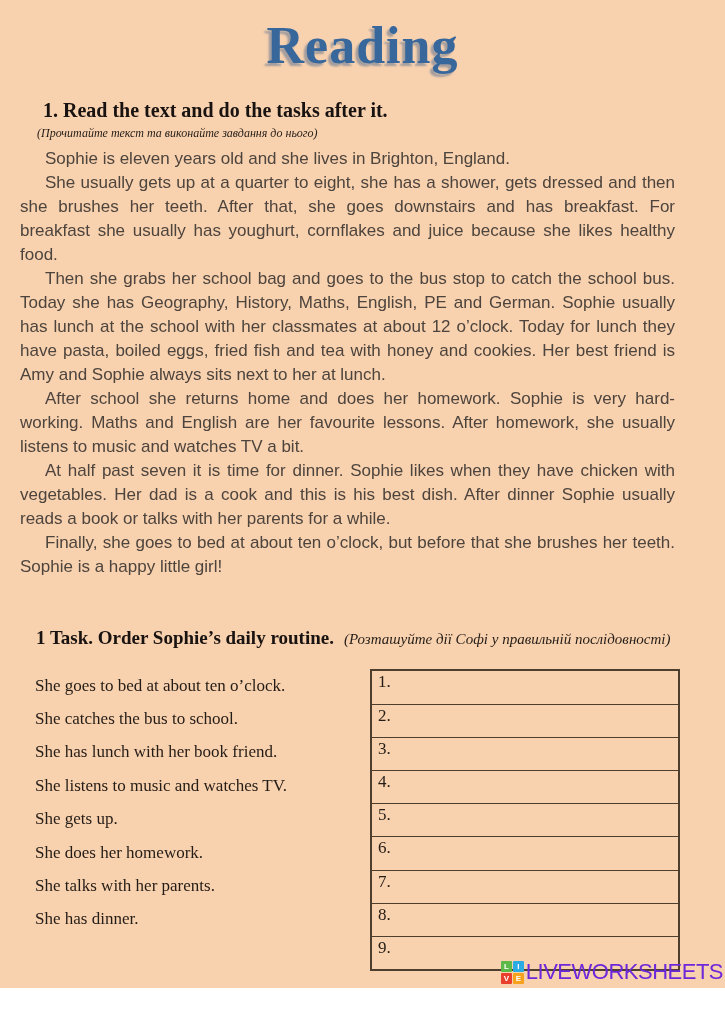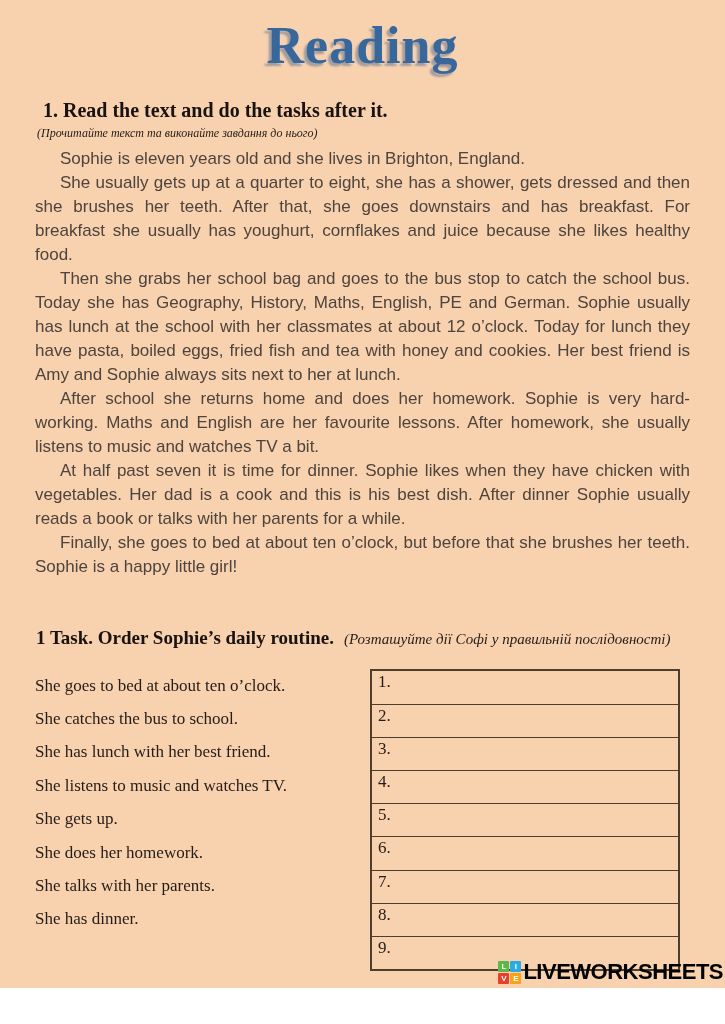--- a/index.html
+++ b/index.html
@@ -32,21 +32,21 @@
   }
   .instr-trans {
     position: absolute;
     top: 126px; left: 37px;
     font-size: 12px;
     font-style: italic;
     color: #241d18;
   }
   .reading {
     position: absolute;
-    top: 147px; left: 35px;
+    top: 147px; left: 20px;
     width: 655px;
     font-family: "Liberation Sans", sans-serif;
     font-size: 17px;
     line-height: 24px;
     color: #4d443d;
     text-align: justify;
   }
   .reading p { margin: 0; text-indent: 25px; }
   .task-head-row {
     position: absolute;
@@ -108,23 +108,23 @@
   .logo span {
     display: flex;
     align-items: center;
     justify-content: center;
     color: #ffffff;
     font: 700 8px "Liberation Sans", sans-serif;
     border-radius: 1px;
   }
   .brand {
     font-family: "Liberation Sans", sans-serif;
-    font-weight: 700;
+    font-weight: 400;
     font-size: 22px;
-    color: #000000;
+    color: #6d28d9;
     letter-spacing: -0.5px;
   }
 </style>
 </head>
 <body>
 
 <div class="page">
 
   <h1 class="title">Reading</h1>
 
@@ -142,21 +142,21 @@
 
   <div class="task-head-row">
     <span class="task-head">1 Task. Order Sophie’s  daily routine.</span>
     <span class="task-trans">(Розташуйте дії Софі у правильній послідовності)</span>
   </div>
 
   <div class="task-area">
     <div class="task-items" id="task-items">
         <div class="item-row">She goes to bed at about ten o’clock.</div>
         <div class="item-row">She catches the bus to school.</div>
-        <div class="item-row">She has lunch with her best friend.</div>
+        <div class="item-row">She has lunch with her book friend.</div>
         <div class="item-row">She listens to music and watches TV.</div>
         <div class="item-row">She gets up.</div>
         <div class="item-row">She does her homework.</div>
         <div class="item-row">She talks with her parents.</div>
         <div class="item-row">She has dinner.</div>
       </div>
     <div class="answer-table" id="answer-table">
         <div class="arow"><span>1.</span></div>
         <div class="arow"><span>2.</span></div>
         <div class="arow"><span>3.</span></div>

